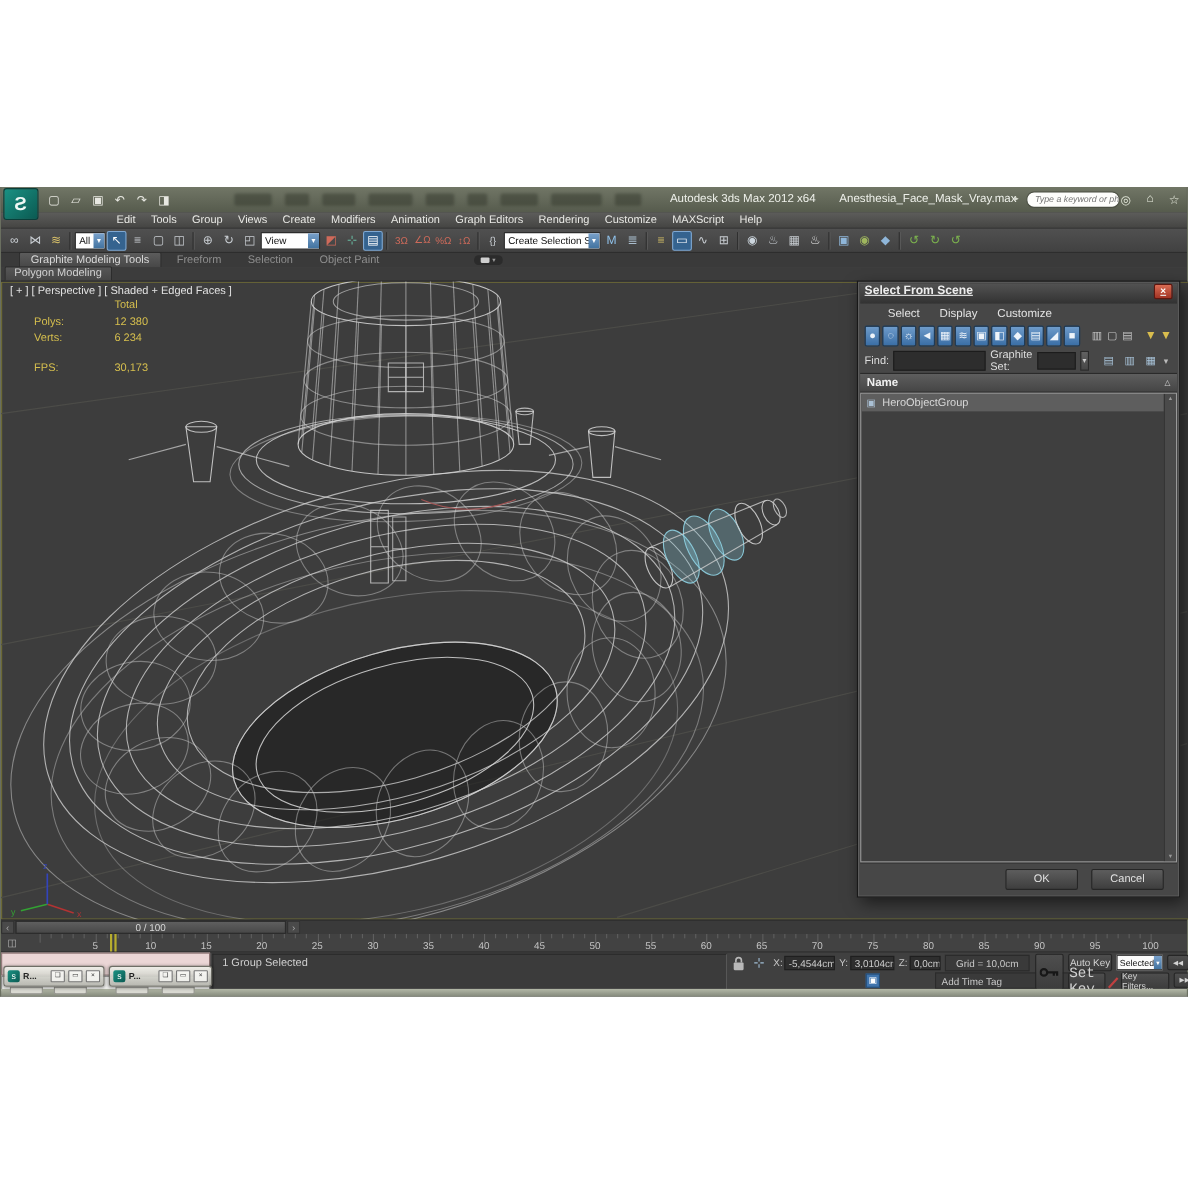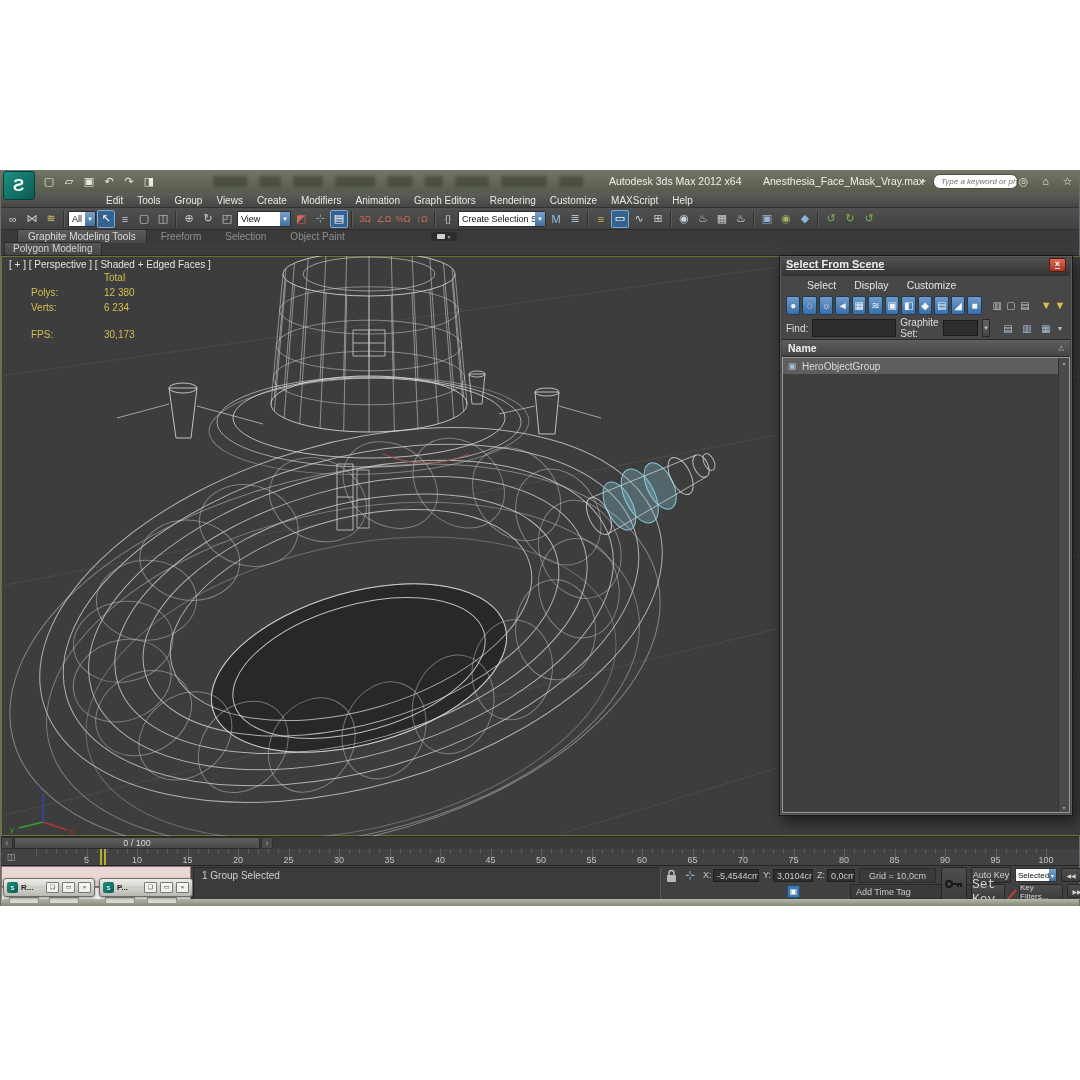--- a/index.html
+++ b/index.html
@@ -449,20 +449,24 @@
           <div class="drow selected">
               <span class="gicon">▣</span>
               <span>HeroObjectGroup</span>
             </div>
         </div>
         <div id="dscroll">
           <span style="top:1px;">▴</span>
           <span style="bottom:1px;">▾</span>
         </div>
       </div>
+      <div id="dfooter">
+        <span class="dbtn">OK</span>
+        <span class="dbtn">Cancel</span>
+      </div>
     </div>
 
     <div id="timeslider">
       <span class="tsbtn" style="left:0;">‹</span>
       <div id="tshandle">0 / 100</div>
       <span class="tsbtn" style="left:260px;">›</span>
     </div>
     <div id="ruler">
       <span id="mce-btn">◫</span>
       <span class="rmark" style="left:99px;"></span>

